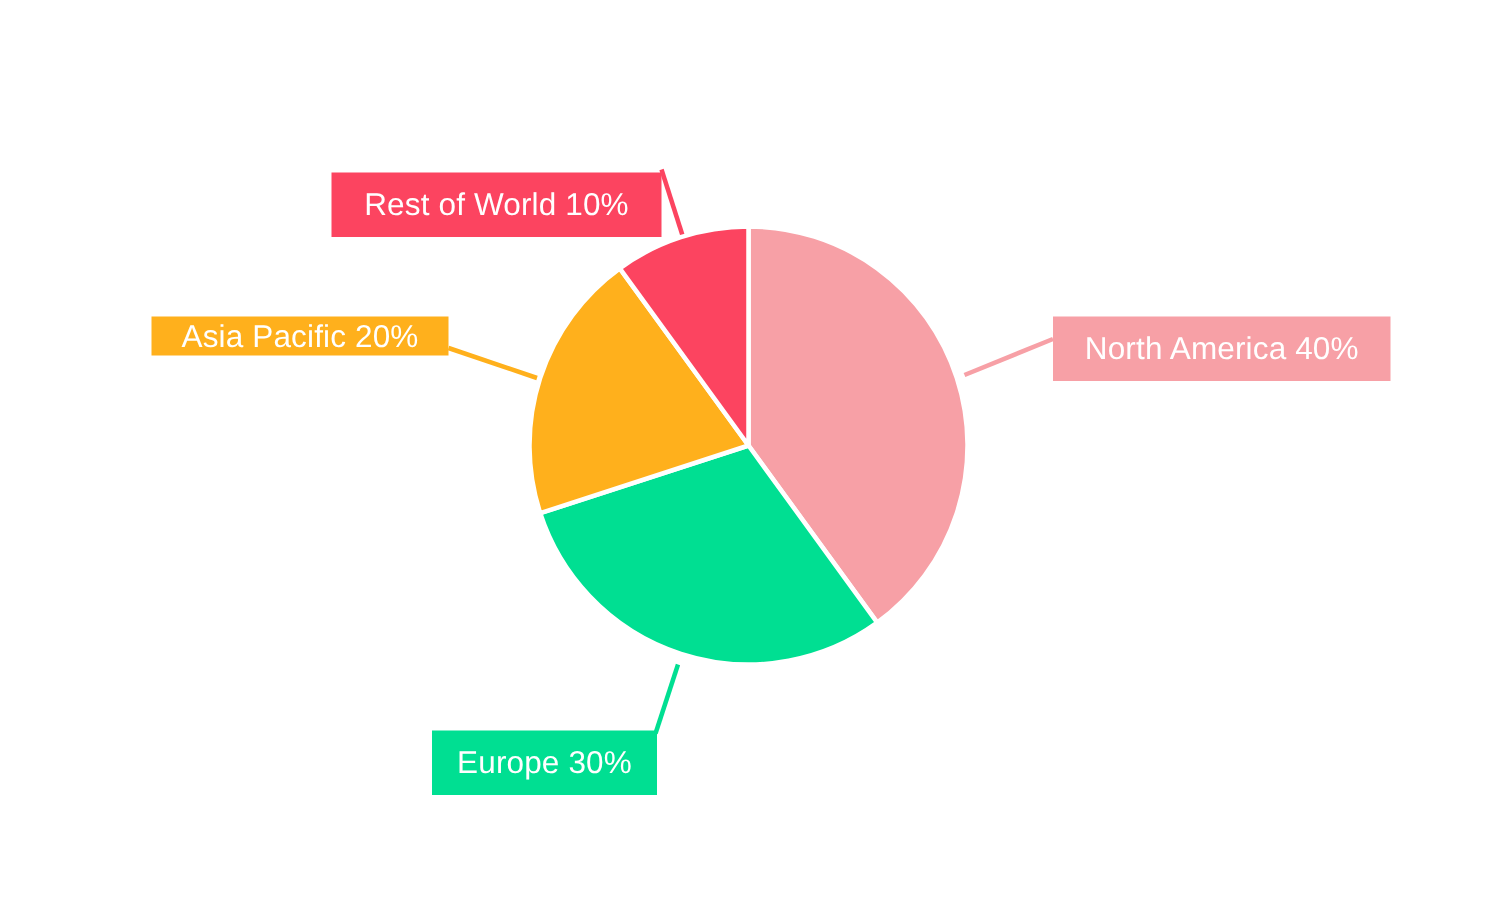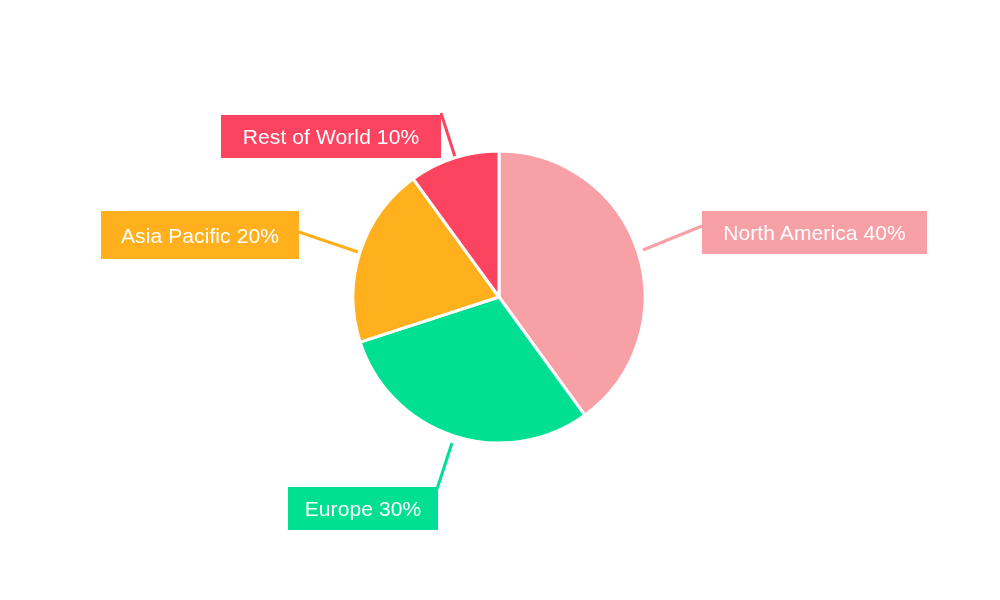--- a/index.html
+++ b/index.html
@@ -75,21 +75,21 @@
   </svg>
 
   <div class="label-box" id="label-0" style="left: 702px; top: 211px; width: 225px; height: 43px; background: rgb(247, 160, 166); color: rgb(255, 255, 255); align-items: center;">
     <span>North America 40%</span>
   </div>
 
   <div class="label-box" id="label-1" style="left: 288px; top: 487px; width: 150px; height: 43px; background: rgb(0, 223, 146); color: rgb(255, 255, 255);">
     <span>Europe 30%</span>
   </div>
 
-  <div class="label-box" id="label-2" style="left: 101px; top: 211px; width: 198px; height: 48px; background: rgb(255, 176, 28); color: rgb(255, 255, 255);">
+  <div class="label-box" id="label-2" style="left: 101px; top: 211px; width: 198px; height: 26px; background: rgb(255, 176, 28); color: rgb(255, 255, 255);">
     <span>Asia Pacific 20%</span>
   </div>
 
   <div class="label-box" id="label-3" style="left: 221px; top: 71px; width: 220px; height: 43px; background: rgb(252, 68, 96); color: rgb(255, 255, 255); margin-top: 44px;">
     <span>Rest of World 10%</span>
   </div>
 
 </div>
 
 </body></html>

